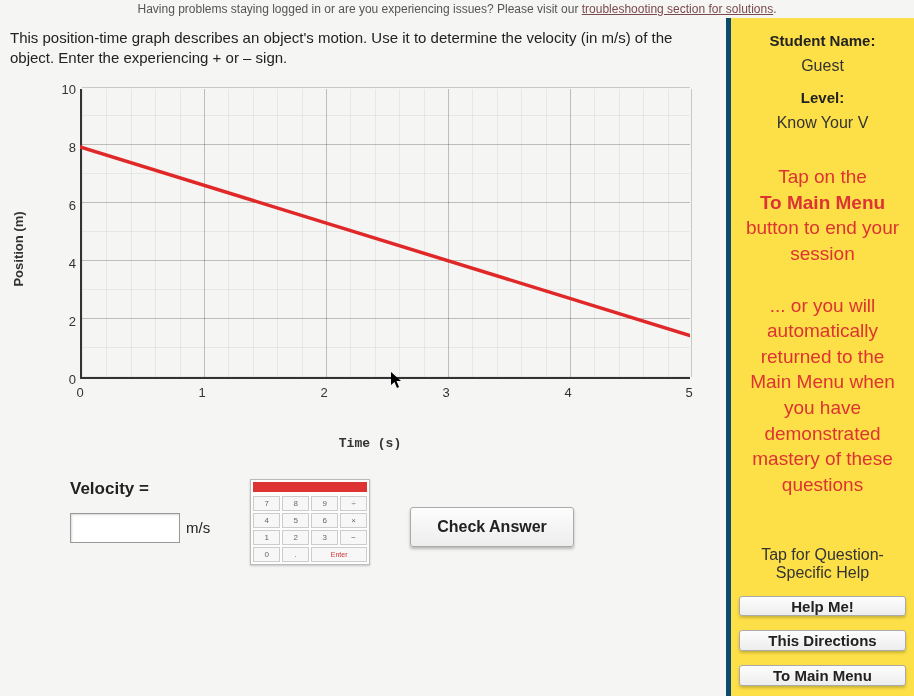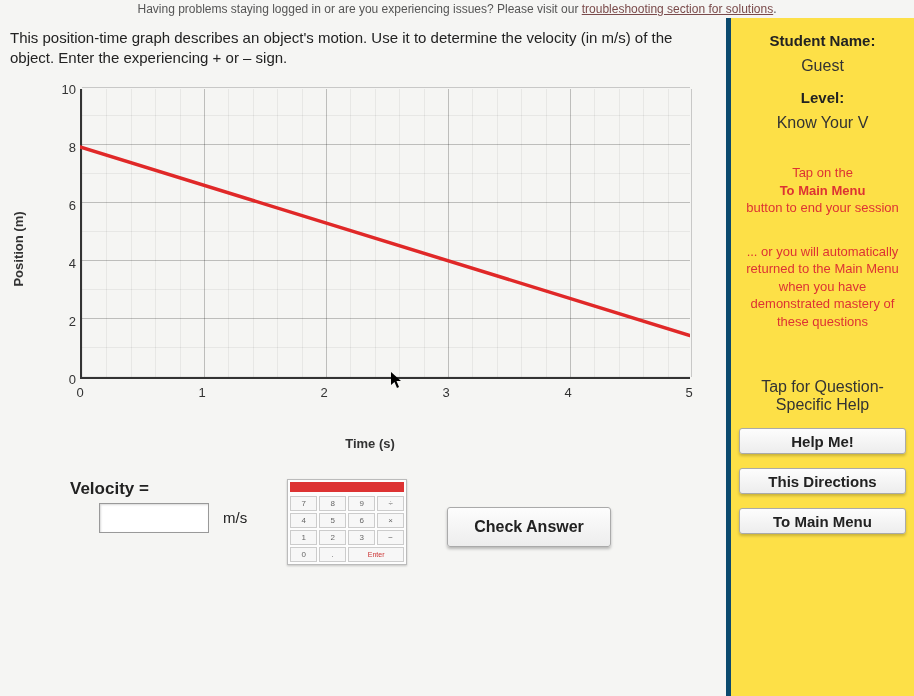--- a/index.html
+++ b/index.html
@@ -55,20 +55,21 @@
       white-space: nowrap;
     }
     .x-axis-label {
       position: absolute;
       bottom: -42px;
       left: 50%;
       transform: translateX(-50%);
       font-size: 13px;
       font-weight: bold;
       color: #333;
+      font-family: Liberation Mono, monospace;
     }
     .plot {
       position: absolute;
       left: 50px;
       top: 0;
       width: 610px;
       height: 290px;
       border-left: 2px solid #333;
       border-bottom: 2px solid #333;
       background:
@@ -106,23 +107,23 @@
       margin-left: 60px;
       display: flex;
       align-items: flex-start;
       gap: 40px;
     }
     .velocity-block { }
     .velocity-label {
       font-size: 17px;
       font-weight: bold;
       color: #222;
-      margin-bottom: 4px;
-    }
-    .input-line { display:flex; align-items:center; gap:14px;margin-left:29px;}
+      margin-bottom: 14px;
+    }
+    .input-line { display:flex; align-items:center; gap:6px;}
     .vel-input {
       width: 110px;
       height: 30px;
       border: 1px solid #999;
       background: #fff;
       box-shadow: inset 1px 1px 2px rgba(0,0,0,0.15);
       font-size: 15px;
       padding: 0 6px;
     }
     .unit { font-size: 15px; color:#222;}
@@ -171,21 +172,21 @@
       flex-direction:column;
       gap: 8px;
       font-size: 14px;
       text-align: center;
       overflow: hidden;
     }
     .sb-label { font-weight: bold; color:#222; font-size: 15px;}
     .sb-val { color:#333; font-size: 16px; margin-bottom: 6px;}
     .sb-hint {
       color: #d33;
-      font-size: 13px;
+      font-size: 19px;
       line-height: 1.35;
       margin-top: 18px;
     }
     .sb-hint b { font-weight: bold; }
     .sb-help-label { color:#333; font-size: 16px; margin-top: 40px;}
     .sb-btn {
       margin-top: 6px;
       height: 26px;
       background: linear-gradient(#fdfdfd,#ededed);
       border: 1px solid #aaa;

